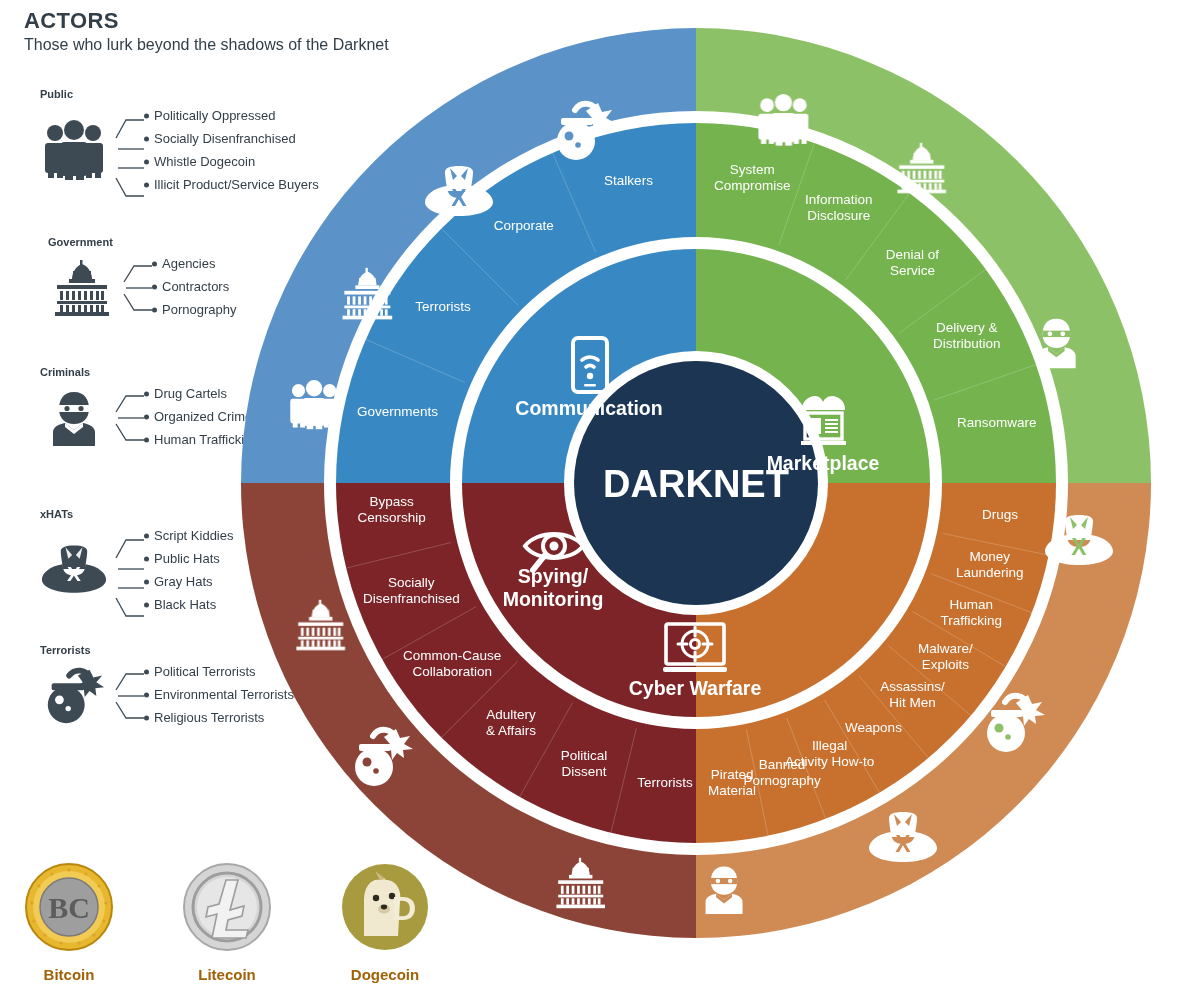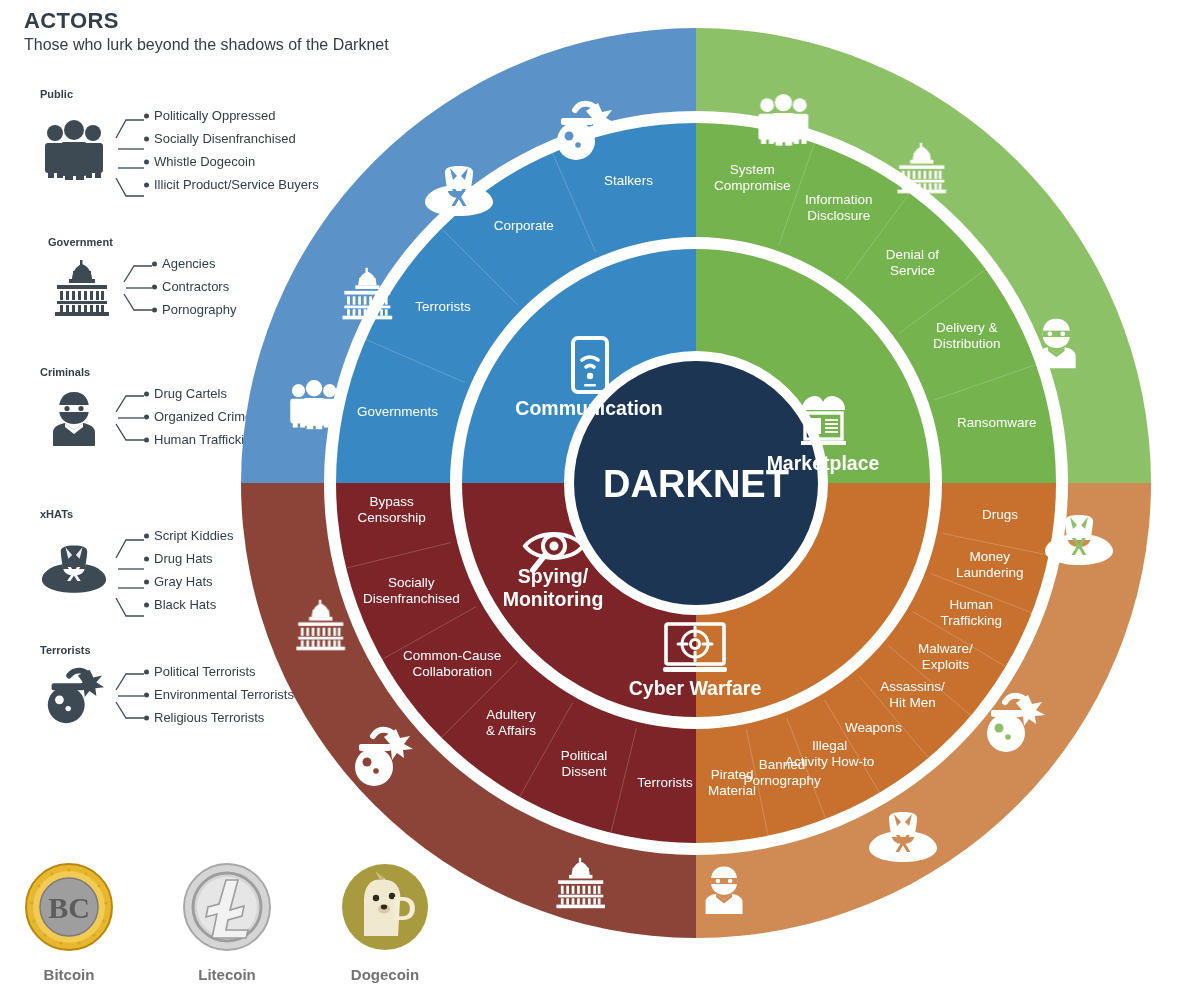--- a/index.html
+++ b/index.html
@@ -46,21 +46,21 @@
     fill:#ffffff;text-anchor:middle;
   }
   .mid-label{font-size:13.5px;}
   .cat-label{font-size:19.5px;font-weight:bold;}
   .center-label{font-size:38px;font-weight:bold;fill:#ffffff;text-anchor:middle;}
   .divider{stroke:#ffffff;stroke-width:.9;opacity:.45;fill:none;}
 
   
   .coin-row{position:absolute;left:24px;top:862px;display:flex;gap:68px;}
   .coin{width:90px;text-align:center;}
-  .coin-name{font-size:15px;font-weight:bold;margin-top:10px;color:#737373;}
+  .coin-name{font-size:15px;font-weight:bold;margin-top:10px;color:#a16207;}
 </style>
 </head>
 <body>
 
 <div id="page">
 
   <div id="actors-head">
     <div class="sec-title">ACTORS</div>
     <div class="sec-sub">Those who lurk beyond the shadows of the Darknet</div>
   </div>
@@ -207,21 +207,21 @@
       <div class="actor-items">
         <svg class="leaders" width="40" height="94" viewBox="0 0 40 94">
           <g stroke="#3d4a54" stroke-width="1.3" fill="none">
             <path d="M2,34 L12,16 L30,16"></path>
               <path d="M4,45 L30,45"></path>
               <path d="M4,64 L30,64"></path>
               <path d="M2,74 L12,92 L30,92"></path>
           </g>
         </svg>
         <div class="actor-item"><span class="dot"></span><span>Script Kiddies</span></div>
-        <div class="actor-item"><span class="dot"></span><span>Drug Hats</span></div>
+        <div class="actor-item"><span class="dot"></span><span>Public Hats</span></div>
         <div class="actor-item"><span class="dot"></span><span>Gray Hats</span></div>
         <div class="actor-item"><span class="dot"></span><span>Black Hats</span></div>
       </div>
     </div>
   </div>
 
   <div class="actor-group" style="left:40px;top:644px;">
     <div class="actor-name">Terrorists</div>
     <div class="actor-body">
       <div class="actor-icon">

